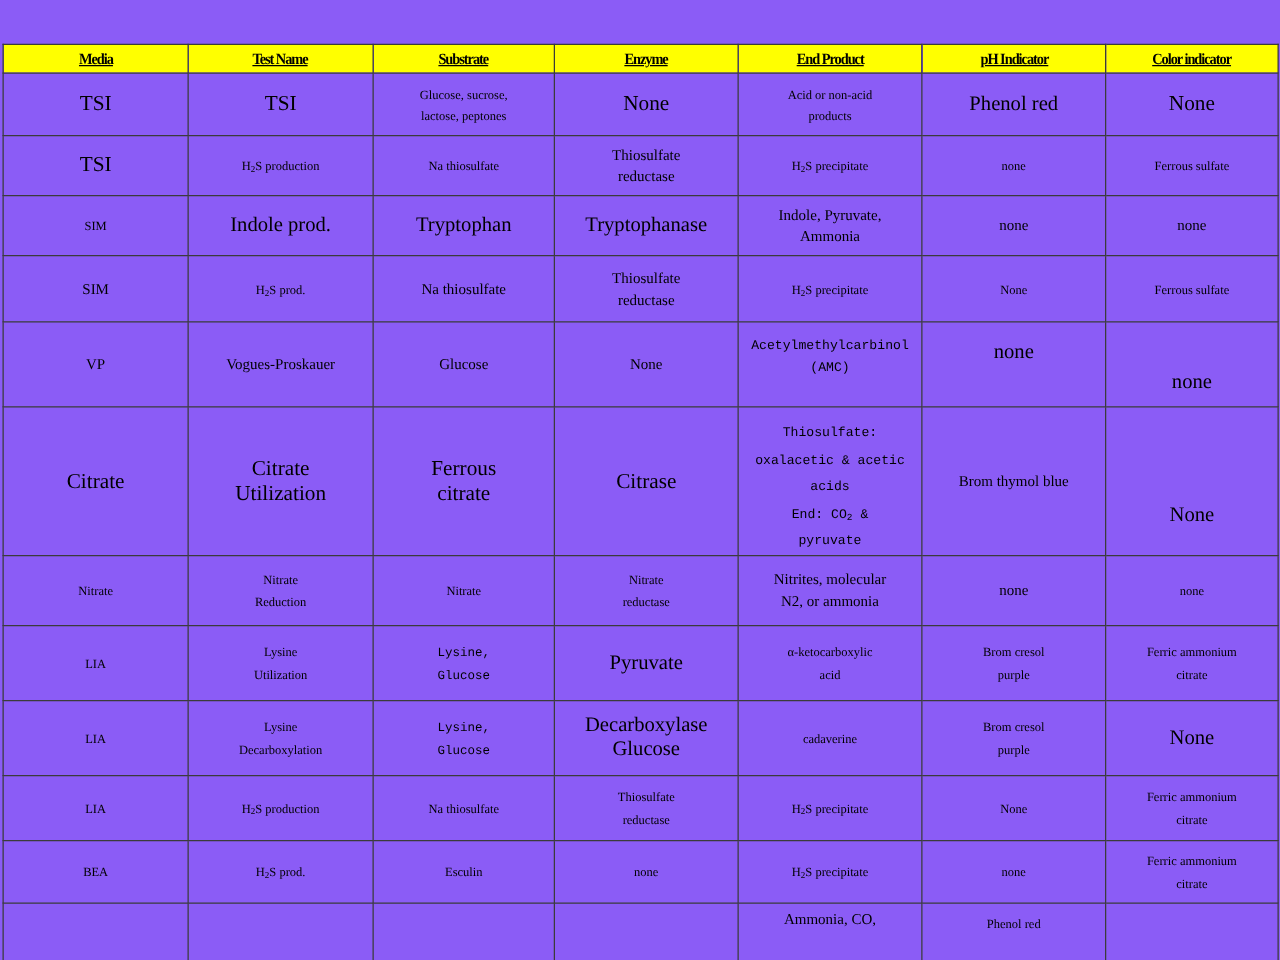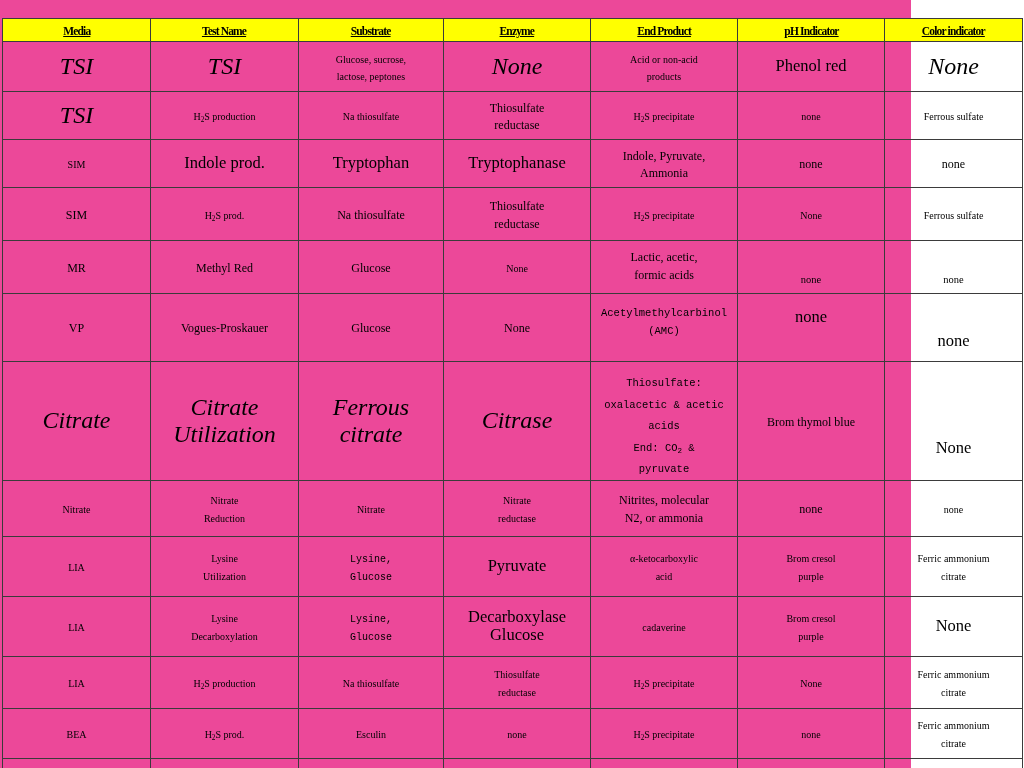--- a/index.html
+++ b/index.html
@@ -10,24 +10,24 @@
     height: 768px;
     background: #ffffff;
     overflow: hidden;
   }
   body {
     font-family: "Liberation Serif", "DejaVu Serif", serif;
     color: #000000;
   }
   .sheet {
     position: relative;
-    width: 911px;
+    width: 1024px;
     height: 768px;
-    background: #ec4899;
-    padding-top: 18px;
+    background: #8b5cf6;
+    padding-top: 35px;
   }
   table.grid {
     border-collapse: collapse;
     table-layout: fixed;
     width: 1020px;
     margin-left: 2px;
   }
   table.grid td, table.grid th {
     border: 1px solid #3b3b3b;
     padding: 2px 4px;
@@ -54,21 +54,21 @@
     text-decoration: underline;
     text-underline-offset: 1px;
     color: #000;
     transform: scaleX(0.92);
   }
   
   .xs  { font-size: 10.5px; }
   .s   { font-size: 12px; }
   .m   { font-size: 10px; }
   .l   { font-size: 16.5px; }
-  .xl  { font-size: 24px; font-style: italic; }
+  .xl  { font-size: 17px; }
   .sans {
     font-family: Liberation Mono, monospace;
   }
   .lefted {
     text-align: left;
     padding-left: 10px;
   }
   sub { font-size: 0.72em; vertical-align: -0.22em; }
   .empty { }
 </style>
@@ -134,29 +134,20 @@
       <tr style="height:53px">
         <td><span class="s">SIM</span></td>
         <td><span class="m"><span>H</span><sub>2</sub><span>S prod.</span></span></td>
         <td><span class="s">Na thiosulfate</span></td>
         <td><span class="s">Thiosulfate</span><br><span class="s">reductase</span></td>
         <td><span class="m"><span>H</span><sub>2</sub><span>S precipitate</span></span></td>
         <td><span class="m">None</span></td>
         <td><span class="m">Ferrous sulfate</span></td>
       </tr>
 
-      <tr style="height:53px">
-        <td><span class="s">MR</span></td>
-        <td><span class="s">Methyl Red</span></td>
-        <td><span class="s">Glucose</span></td>
-        <td><span class="m">None</span></td>
-        <td style="vertical-align:top;padding-top:6px"><span class="s">Lactic, acetic,</span><br><span class="s">formic acids</span></td>
-        <td style="vertical-align:bottom;padding-bottom:6px"><span class="xs">none</span></td>
-        <td style="vertical-align:bottom;padding-bottom:6px"><span class="xs">none</span></td>
-      </tr>
 
       <tr style="height:68px">
         <td><span class="s">VP</span></td>
         <td><span class="s">Vogues-Proskauer</span></td>
         <td><span class="s">Glucose</span></td>
         <td><span class="s">None</span></td>
         <td class="lefted" style="vertical-align:top;padding-top:8px"><span class="sans xs">Acetylmethylcarbinol</span><br><span class="sans xs">(AMC)</span></td>
         <td style="vertical-align:top;padding-top:14px"><span class="l">none</span></td>
         <td style="vertical-align:bottom;padding-bottom:10px"><span class="l">none</span></td>
       </tr>

